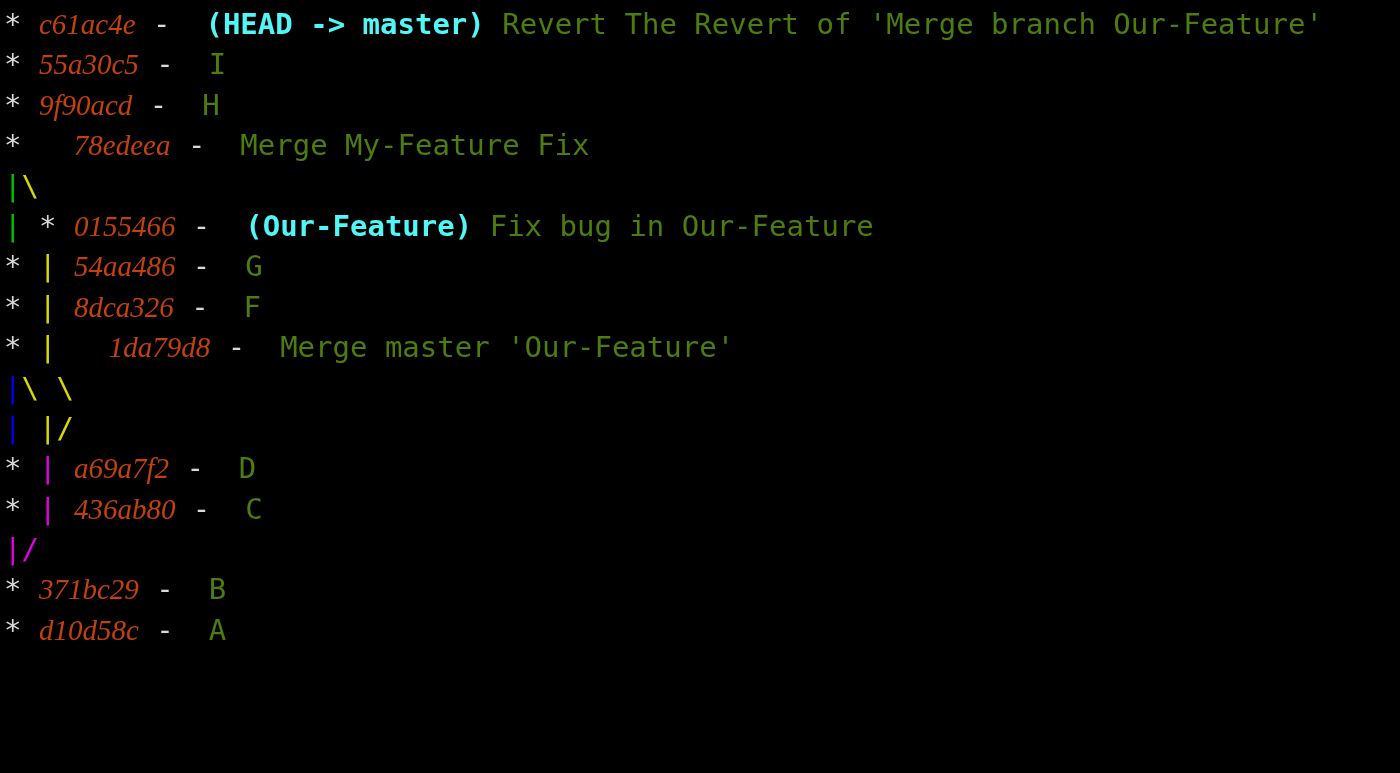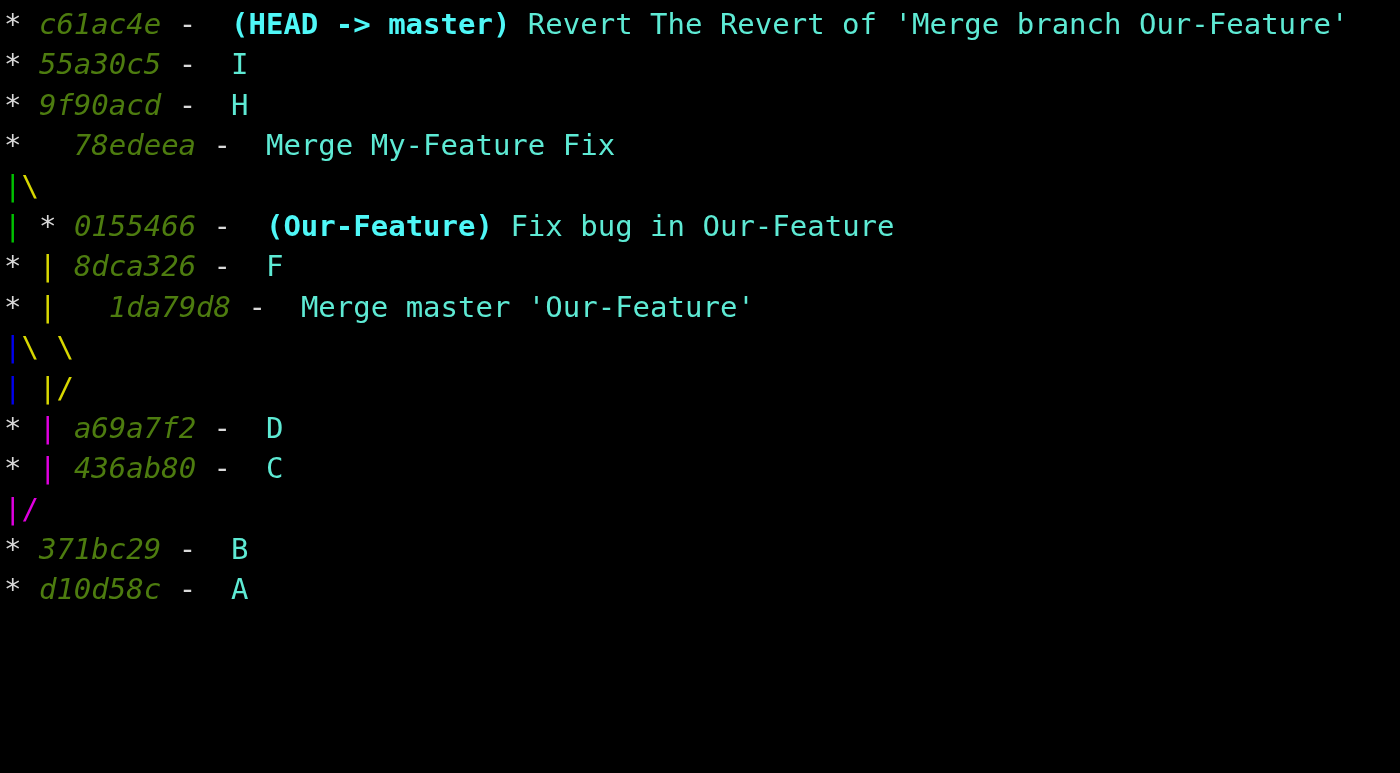--- a/index.html
+++ b/index.html
@@ -28,36 +28,37 @@
     white-space: pre;
     letter-spacing: 0px;
     font-family: "DejaVu Sans Mono", "Liberation Mono", monospace;
   }
   
   .tok-graph-green   { color: #00c000; }
   .tok-graph-yellow  { color: #d8d800; }
   .tok-graph-blue    { color: #0000ee; }
   .tok-graph-magenta { color: #e000e0; }
   .tok-star          { color: #d9d9d9; }
-  .tok-hash          { color: #4d7c0f; font-style: italic; }
+  .tok-hash          { color: #c2410c; font-style: italic; font-family: Liberation Serif, serif; }
   .tok-dash          { color: #d9d9d9; }
   .tok-ref           { color: #4ff7f7; font-weight: bold; }
-  .tok-msg           { color: #5eead4; }
+  .tok-msg           { color: #4d7c0f; }
   .tok-space         { color: transparent; }
 </style>
 </head>
 <body>
 
 <div id="terminal">
     <div class="line"><span class="tok-star">*</span><span class="tok-space"> </span><span class="tok-hash">c61ac4e</span><span class="tok-space"> </span><span class="tok-dash">-</span><span class="tok-space">  </span><span class="tok-ref">(HEAD -&gt; master)</span><span class="tok-space"> </span><span class="tok-msg">Revert The Revert of 'Merge branch Our-Feature'</span></div>
     <div class="line"><span class="tok-star">*</span><span class="tok-space"> </span><span class="tok-hash">55a30c5</span><span class="tok-space"> </span><span class="tok-dash">-</span><span class="tok-space">  </span><span class="tok-msg">I</span></div>
     <div class="line"><span class="tok-star">*</span><span class="tok-space"> </span><span class="tok-hash">9f90acd</span><span class="tok-space"> </span><span class="tok-dash">-</span><span class="tok-space">  </span><span class="tok-msg">H</span></div>
     <div class="line"><span class="tok-star">*</span><span class="tok-space">   </span><span class="tok-hash">78edeea</span><span class="tok-space"> </span><span class="tok-dash">-</span><span class="tok-space">  </span><span class="tok-msg">Merge My-Feature Fix</span></div>
     <div class="line"><span class="tok-graph-green">|</span><span class="tok-graph-yellow">\</span></div>
     <div class="line"><span class="tok-graph-green">|</span><span class="tok-space"> </span><span class="tok-star">*</span><span class="tok-space"> </span><span class="tok-hash">0155466</span><span class="tok-space"> </span><span class="tok-dash">-</span><span class="tok-space">  </span><span class="tok-ref">(Our-Feature)</span><span class="tok-space"> </span><span class="tok-msg">Fix bug in Our-Feature</span></div>
+    <div class="line"><span class="tok-star">*</span><span class="tok-space"> </span><span class="tok-graph-yellow">|</span><span class="tok-space"> </span><span class="tok-hash">54aa486</span><span class="tok-space"> </span><span class="tok-dash">-</span><span class="tok-space">  </span><span class="tok-msg">G</span></div>
     <div class="line"><span class="tok-star">*</span><span class="tok-space"> </span><span class="tok-graph-yellow">|</span><span class="tok-space"> </span><span class="tok-hash">8dca326</span><span class="tok-space"> </span><span class="tok-dash">-</span><span class="tok-space">  </span><span class="tok-msg">F</span></div>
     <div class="line"><span class="tok-star">*</span><span class="tok-space"> </span><span class="tok-graph-yellow">|</span><span class="tok-space">   </span><span class="tok-hash">1da79d8</span><span class="tok-space"> </span><span class="tok-dash">-</span><span class="tok-space">  </span><span class="tok-msg">Merge master 'Our-Feature'</span></div>
     <div class="line"><span class="tok-graph-blue">|</span><span class="tok-graph-yellow">\</span><span class="tok-space"> </span><span class="tok-graph-yellow">\</span></div>
     <div class="line"><span class="tok-graph-blue">|</span><span class="tok-space"> </span><span class="tok-graph-yellow">|</span><span class="tok-graph-yellow">/</span></div>
     <div class="line"><span class="tok-star">*</span><span class="tok-space"> </span><span class="tok-graph-magenta">|</span><span class="tok-space"> </span><span class="tok-hash">a69a7f2</span><span class="tok-space"> </span><span class="tok-dash">-</span><span class="tok-space">  </span><span class="tok-msg">D</span></div>
     <div class="line"><span class="tok-star">*</span><span class="tok-space"> </span><span class="tok-graph-magenta">|</span><span class="tok-space"> </span><span class="tok-hash">436ab80</span><span class="tok-space"> </span><span class="tok-dash">-</span><span class="tok-space">  </span><span class="tok-msg">C</span></div>
     <div class="line"><span class="tok-graph-magenta">|</span><span class="tok-graph-magenta">/</span></div>
     <div class="line"><span class="tok-star">*</span><span class="tok-space"> </span><span class="tok-hash">371bc29</span><span class="tok-space"> </span><span class="tok-dash">-</span><span class="tok-space">  </span><span class="tok-msg">B</span></div>
     <div class="line"><span class="tok-star">*</span><span class="tok-space"> </span><span class="tok-hash">d10d58c</span><span class="tok-space"> </span><span class="tok-dash">-</span><span class="tok-space">  </span><span class="tok-msg">A</span></div>
   </div>

